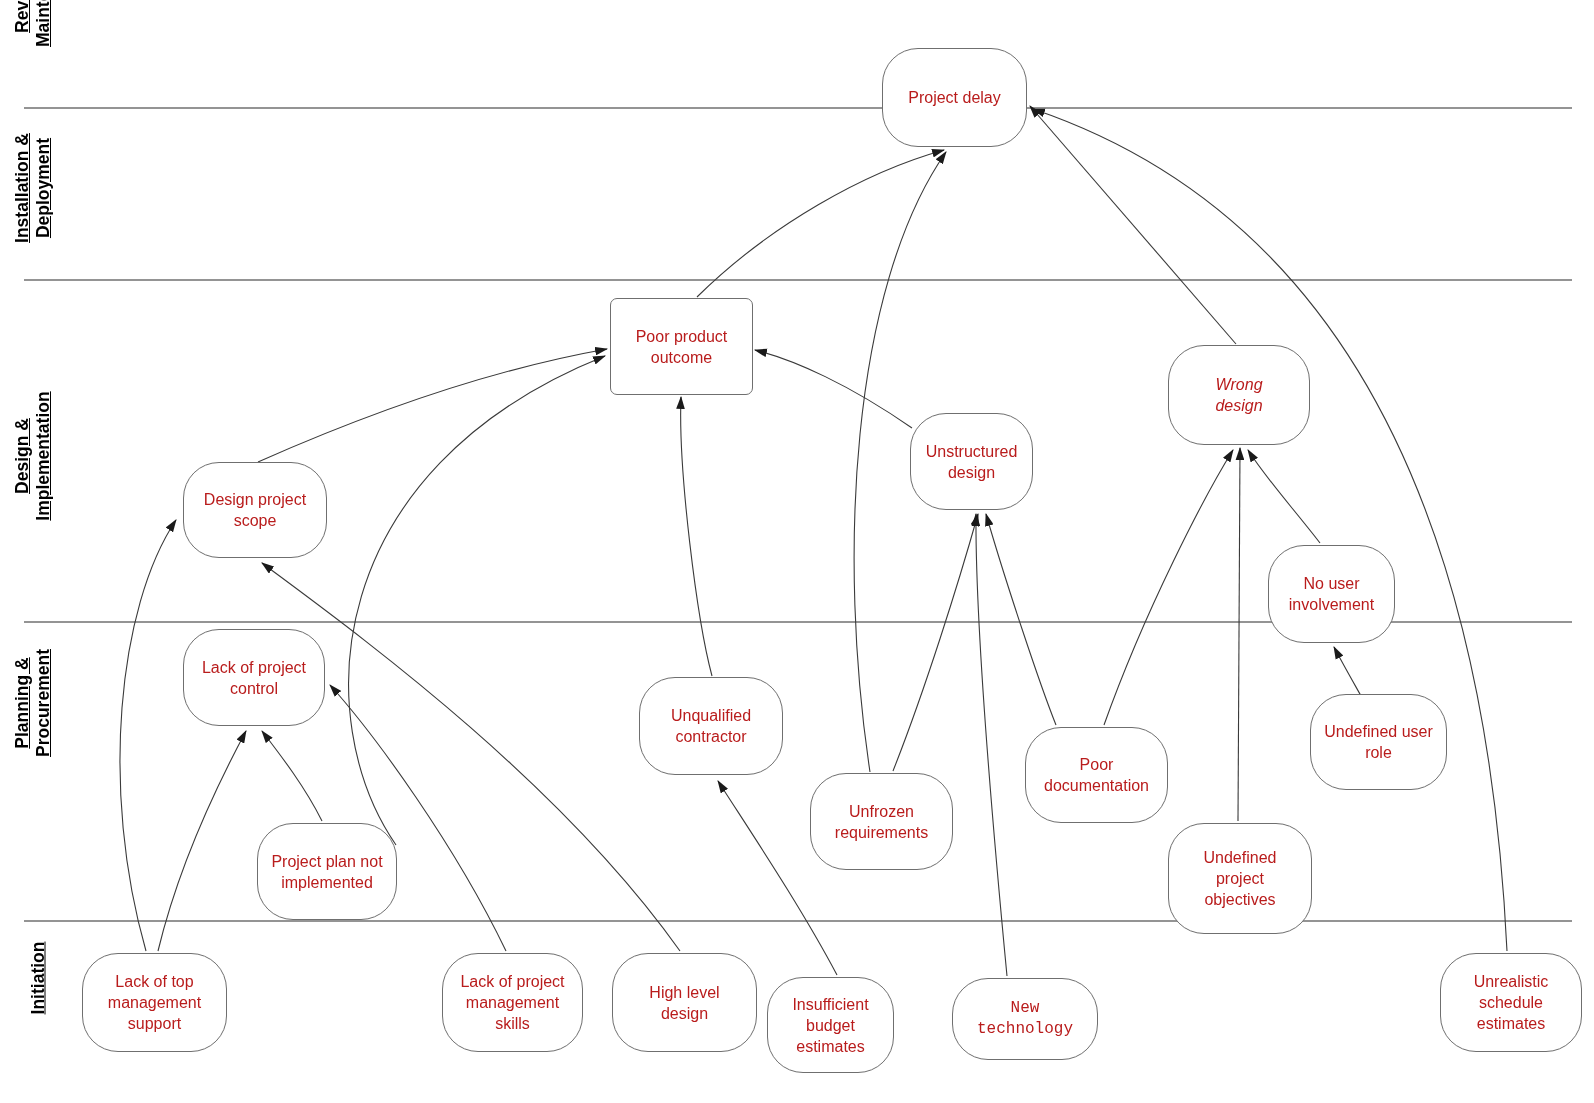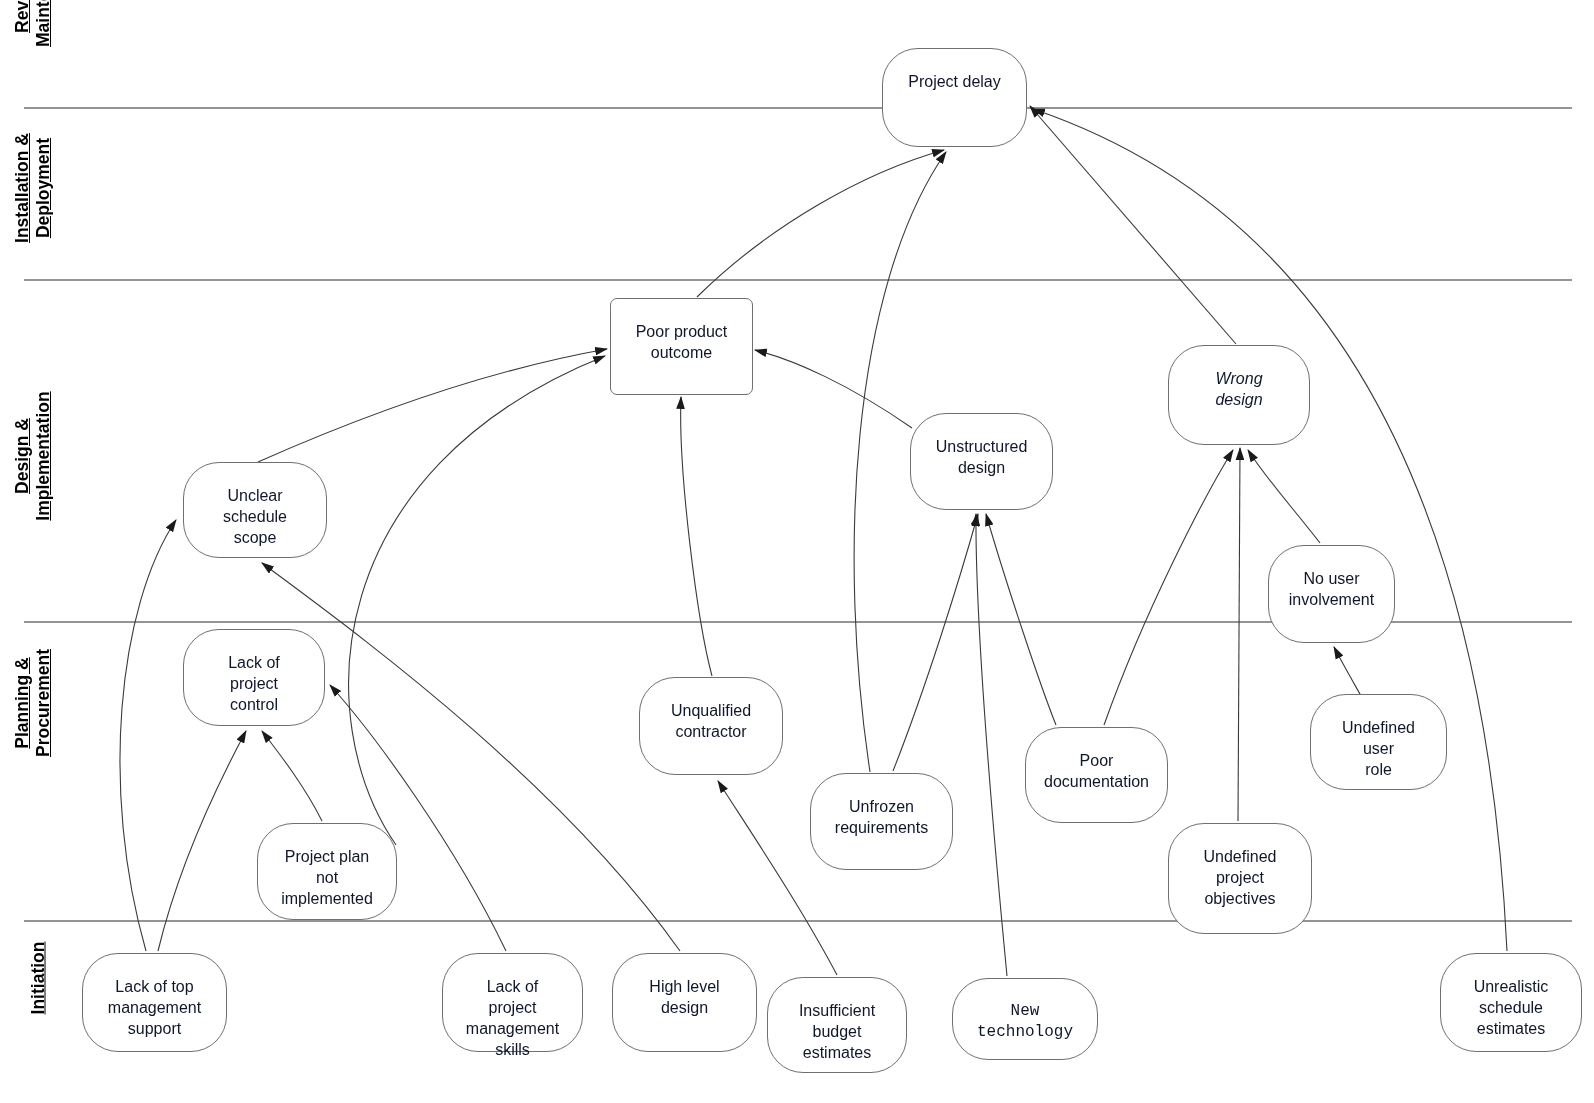--- a/index.html
+++ b/index.html
@@ -10,27 +10,27 @@
     overflow:hidden;
     font-family:"Liberation Sans","DejaVu Sans",sans-serif;
   }
   #edges{position:absolute;left:0;top:0;z-index:1;}
   .node{
     position:absolute;
     box-sizing:border-box;
     background:#ffffff;
     border:1.3px solid #6f6f6f;
     border-radius:36px;
-    display:flex;justify-content:center;
+    display:flex;align-items:center;justify-content:center;
     text-align:center;
     font-size:16px;line-height:21px;
-    color:#0f172a;
+    color:#b91c1c;
     white-space:pre-line;
     z-index:2;
-    padding:22px;
+    padding:8px;
   }
   .lane-label{
     position:absolute;
     transform:translate(-50%,-50%) rotate(-90deg);
     font-weight:bold;
     text-decoration:underline;
     font-size:17.5px;line-height:21px;
     color:#000000;
     text-align:center;
     white-space:pre;
@@ -87,23 +87,23 @@
       <div class="lane-label" style="left: 33px; top: 703px;">Planning &amp;
 Procurement</div>
       <div class="lane-label" style="left: 38px; top: 978px;">Initiation</div>
     </div>
   <div id="nodes">
       <div class="node" style="left: 882px; top: 48px; width: 145px; height: 99px;"><span>Project delay</span></div>
       <div class="node" style="left: 610px; top: 298px; width: 143px; height: 97px; border-radius: 7px;"><span>Poor product
 outcome</span></div>
       <div class="node" style="left: 1168px; top: 345px; width: 142px; height: 100px; font-style: italic;"><span>Wrong
 design</span></div>
-      <div class="node" style="left: 910px; top: 413px; width: 143px; height: 97px;"><span>Unstructured
+      <div class="node" style="left: 910px; top: 413px; width: 123px; height: 97px;"><span>Unstructured
 design</span></div>
-      <div class="node" style="left: 183px; top: 462px; width: 144px; height: 96px;"><span>Unclear schedule
+      <div class="node" style="left: 183px; top: 462px; width: 144px; height: 96px;"><span>Design project
 scope</span></div>
       <div class="node" style="left: 1268px; top: 545px; width: 127px; height: 98px;"><span>No user
 involvement</span></div>
       <div class="node" style="left: 183px; top: 629px; width: 142px; height: 97px;"><span>Lack of project
 control</span></div>
       <div class="node" style="left: 639px; top: 677px; width: 144px; height: 98px;"><span>Unqualified
 contractor</span></div>
       <div class="node" style="left: 1025px; top: 727px; width: 143px; height: 96px;"><span>Poor
 documentation</span></div>
       <div class="node" style="left: 1310px; top: 694px; width: 137px; height: 96px;"><span>Undefined user
@@ -116,21 +116,21 @@
       <div class="node" style="left: 257px; top: 823px; width: 140px; height: 97px;"><span>Project plan not
 implemented</span></div>
       <div class="node" style="left: 82px; top: 953px; width: 145px; height: 99px;"><span>Lack of top
 management
 support</span></div>
       <div class="node" style="left: 442px; top: 953px; width: 141px; height: 99px;"><span>Lack of project
 management
 skills</span></div>
       <div class="node" style="left: 612px; top: 953px; width: 145px; height: 99px;"><span>High level
 design</span></div>
-      <div class="node" style="left: 767px; top: 977px; width: 140px; height: 96px;"><span>Insufficient
+      <div class="node" style="left: 767px; top: 977px; width: 127px; height: 96px;"><span>Insufficient
 budget
 estimates</span></div>
       <div class="node" style="left: 952px; top: 978px; width: 146px; height: 82px; font-family: Liberation Mono, monospace;"><span>New technology</span></div>
       <div class="node" style="left: 1440px; top: 953px; width: 142px; height: 99px;"><span>Unrealistic
 schedule
 estimates</span></div>
     </div>
 </div>
 
 </body></html>

